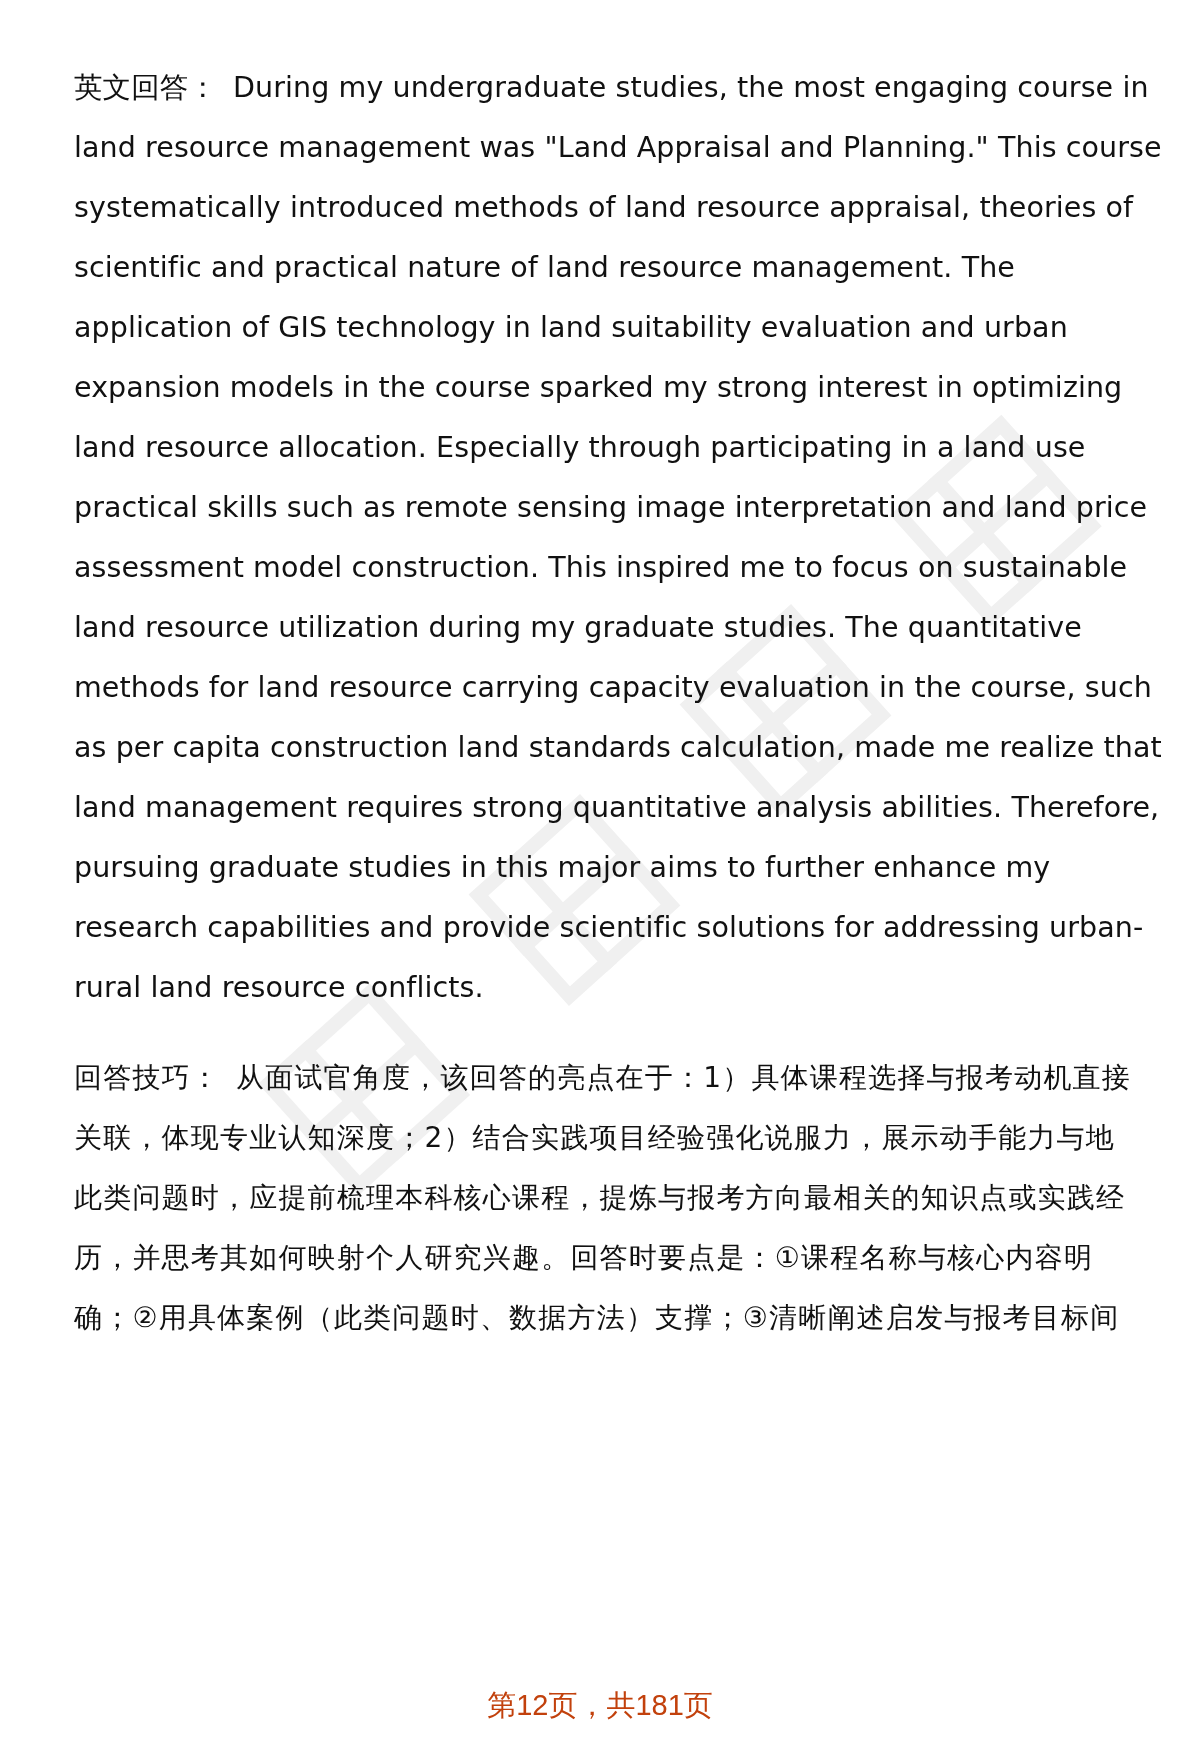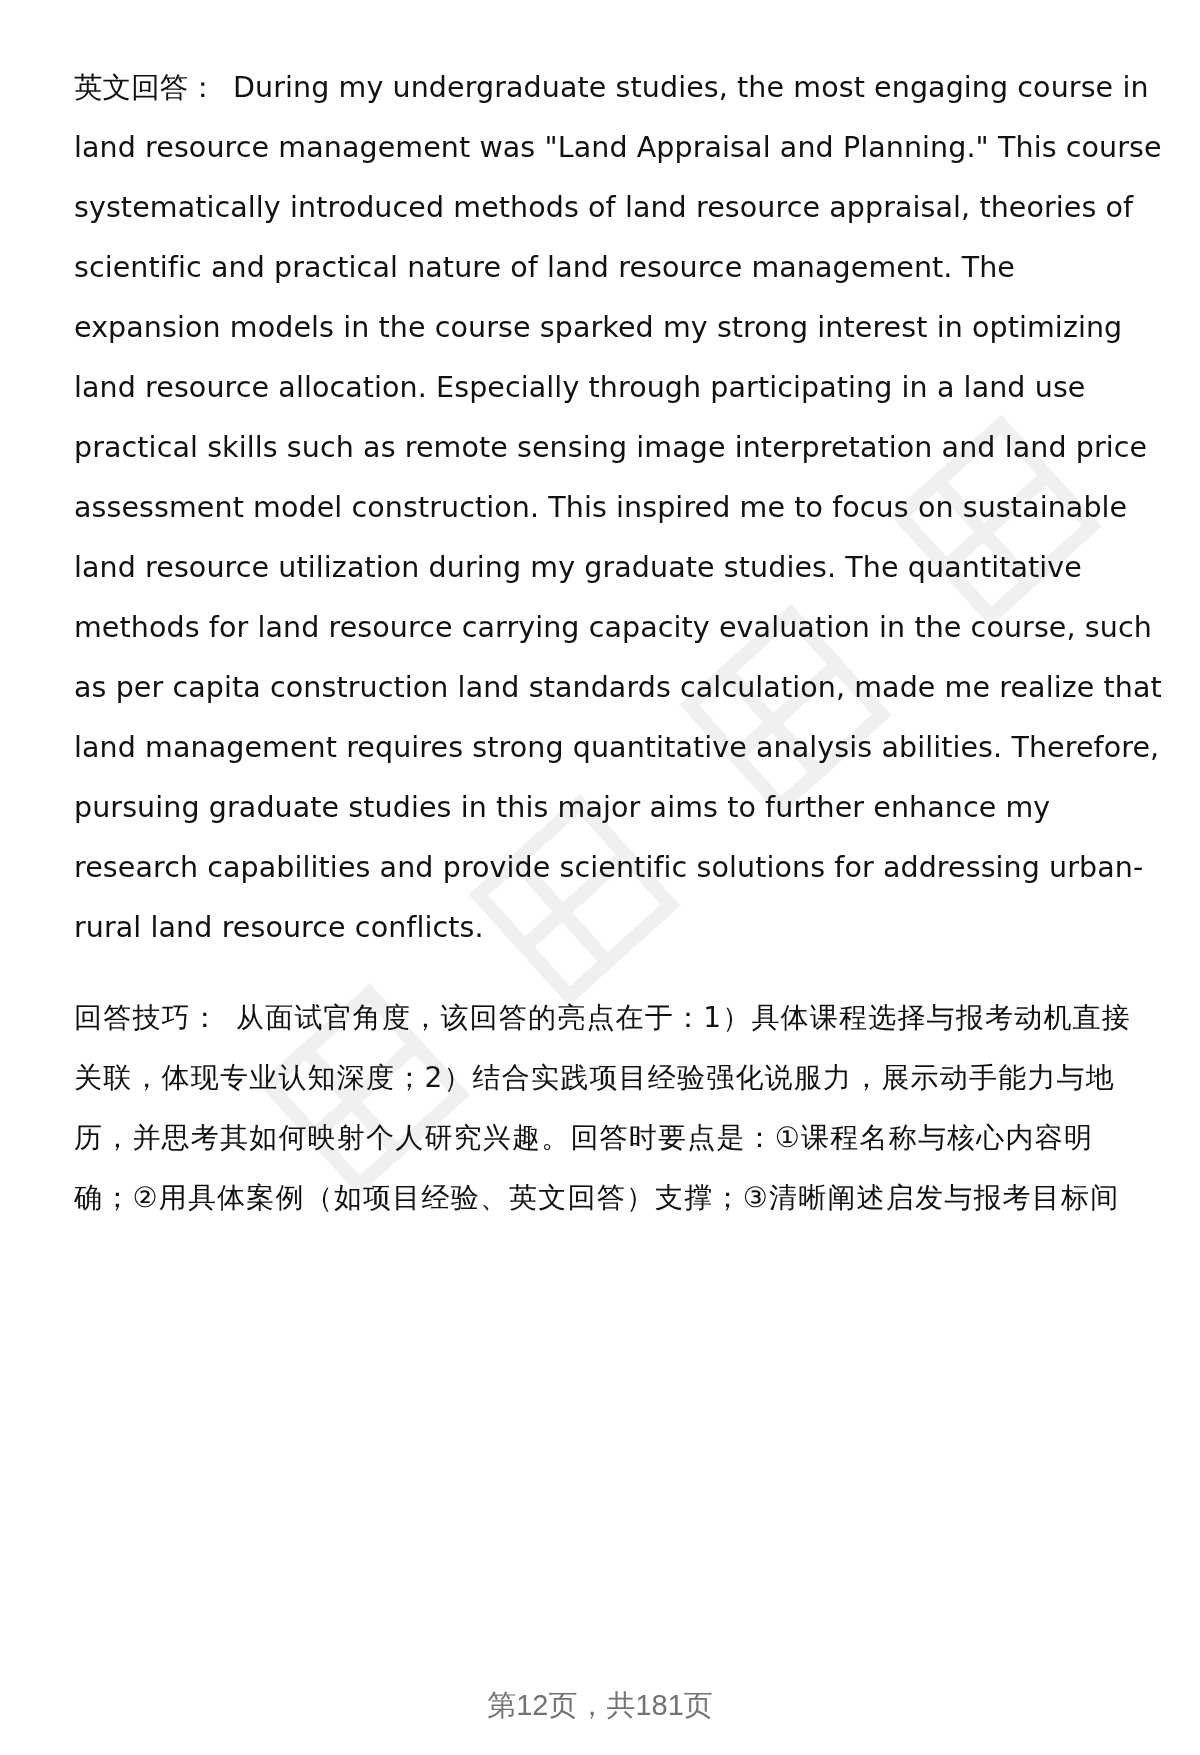--- a/index.html
+++ b/index.html
@@ -83,56 +83,58 @@
     }
     .footer {
       position: absolute;
       left: 0;
       top: 1683px;
       width: 1200px;
       text-align: center;
       font-family: "Liberation Sans", "DejaVu Sans", sans-serif;
       font-size: 29px;
       line-height: 44px;
-      color: #737373;
+      color: #c2410c;
       z-index: 1;
     }
   </style>
 </head>
 <body>
 
 <div class="watermark">
   <div class="wm-glyph"></div>
   <div class="wm-glyph"></div>
   <div class="wm-glyph"></div>
   <div class="wm-glyph"></div>
 </div>
 
 <main class="content">
   <p class="para para-en">
     <span class="line"><span class="label">英文回答：</span><span>During my undergraduate studies, the most engaging course in</span></span>
     <span class="line">land resource management was "Land Appraisal and Planning." This course</span>
     <span class="line">systematically introduced methods of land resource appraisal, theories of</span>
     <span class="line">scientific and practical nature of land resource management. The</span>
+    <span class="line">application of GIS technology in land suitability evaluation and urban</span>
     <span class="line">expansion models in the course sparked my strong interest in optimizing</span>
     <span class="line">land resource allocation. Especially through participating in a land use</span>
     <span class="line">practical skills such as remote sensing image interpretation and land price</span>
     <span class="line">assessment model construction. This inspired me to focus on sustainable</span>
     <span class="line">land resource utilization during my graduate studies. The quantitative</span>
     <span class="line">methods for land resource carrying capacity evaluation in the course, such</span>
     <span class="line">as per capita construction land standards calculation, made me realize that</span>
     <span class="line">land management requires strong quantitative analysis abilities. Therefore,</span>
     <span class="line">pursuing graduate studies in this major aims to further enhance my</span>
     <span class="line">research capabilities and provide scientific solutions for addressing urban-</span>
     <span class="line">rural land resource conflicts.</span>
   </p>
 
   <p class="para para-zh">
     <span class="line"><span class="label">回答技巧：</span><span>从面试官角度，该回答的亮点在于：1）具体课程选择与报考动机直接</span></span>
     <span class="line">关联，体现专业认知深度；2）结合实践项目经验强化说服力，展示动手能力与地</span>
+    <span class="line">此类问题时，应提前梳理本科核心课程，提炼与报考方向最相关的知识点或实践经</span>
     <span class="line">历，并思考其如何映射个人研究兴趣。回答时要点是：①课程名称与核心内容明</span>
-    <span class="line">确；②用具体案例（如项目经验、英文回答）支撑；③清晰阐述启发与报考目标间</span>
+    <span class="line">确；②用具体案例（此类问题时、数据方法）支撑；③清晰阐述启发与报考目标间</span>
   </p>
 </main>
 
 <footer class="footer">
   <span>第12页，共181页</span>
 </footer>
 
 </body></html>

